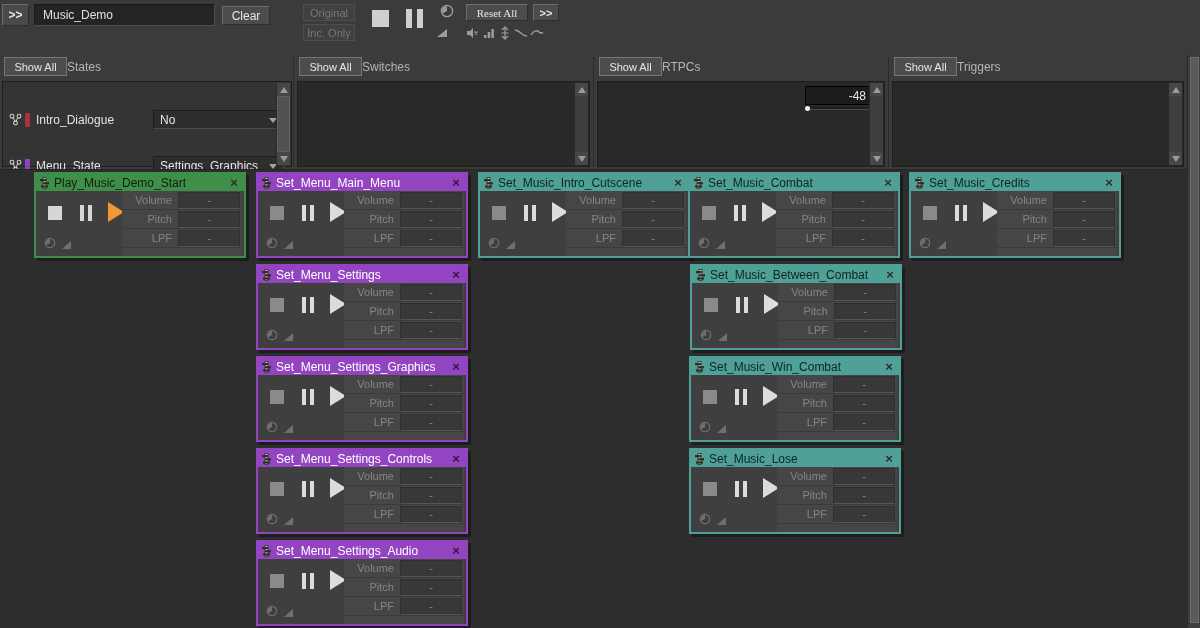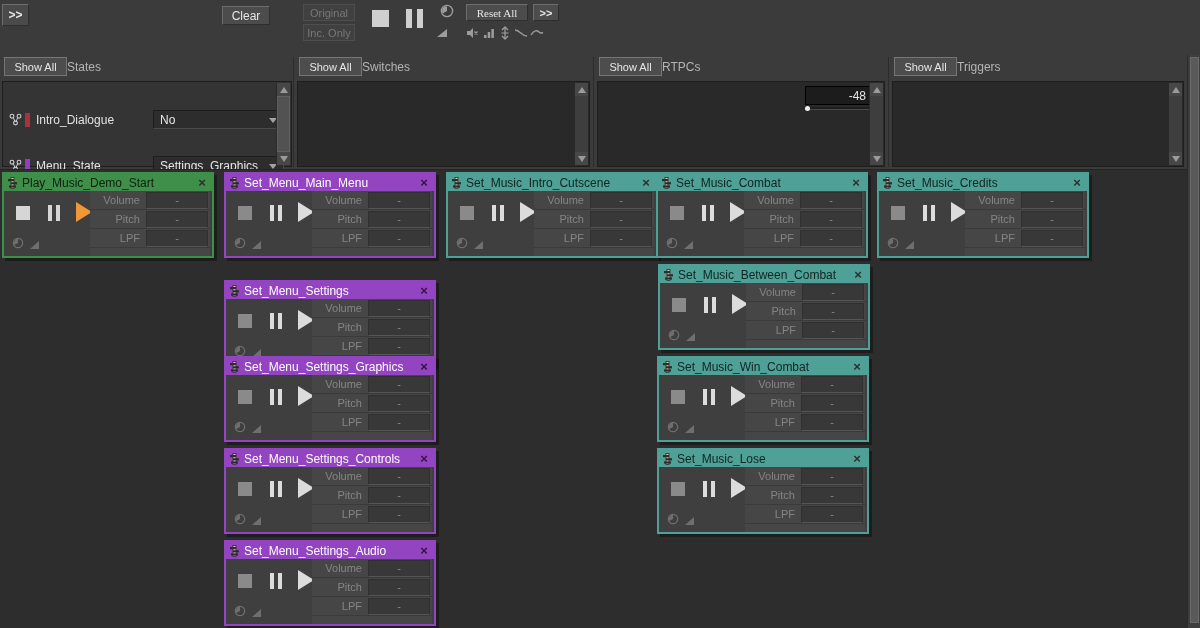--- a/index.html
+++ b/index.html
@@ -69,21 +69,21 @@
     border:1px solid #000; color:#e6e6e6; text-align:right; padding:2px 6px 12px 0; font-size:12px;
   }
   .rslider { position:absolute; left:207px; top:23px; width:68px; height:3px; background:#1f1f1f; border-bottom:1px solid #4a4a4a; }
   .rdot { position:absolute; left:0; top:-1px; width:5px; height:5px; background:#f0f0f0; border-radius:50%; }
   
   .canvas { position:absolute; left:0; top:170px; width:1187px; height:458px; background:#2d2d2d; }
   .win-scroll { position:absolute; right:0; top:55px; width:13px; height:573px; background:#3e3e3e; border-left:1px solid #2a2a2a; }
   .win-thumb { position:absolute; left:2px; top:2px; width:9px; height:566px; background:#5a5a5a; border:1px solid #6a6a6a; }
   .card {
     position:absolute; width:212px; height:86px; background:#3f3f3f;
-    border:2px solid; box-shadow:3px 3px 0 rgba(0,0,0,0.35);
+    border:2px solid; box-shadow:3px 3px 0 rgba(0,0,0,0.35);margin-left:32px;
   }
   .card-header { height:17px; display:flex; align-items:center; padding:0 3px; gap:4px; font-size:12px; }
   .card-title { flex:1; white-space:nowrap; overflow:hidden; }
   .card-close { width:14px; text-align:center; font-weight:bold; color:#2d2d2d; font-size:13px; line-height:13px; cursor:default; }
   .card-green  { border-color:#3f8f4a; } .card-green  .card-header { background:#3f8f4a; color:#0d1f10; }
   .card-purple { border-color:#9344c0; } .card-purple .card-header { background:#9344c0; color:#ffffff; }
   .card-purple .card-close { color:#32153f; }
   .card-teal   { border-color:#4fa198; } .card-teal   .card-header { background:#4fa198; color:#0e2421; }
   .card-body { position:relative; height:65px; }
   .cb-stop  { position:absolute; left:12px; top:15px; width:14px; height:14px; background:#8a8a8a; }
@@ -103,20 +103,21 @@
   
   .svgi { display:inline-block; line-height:0; }
   .divider-h { position:absolute; left:0; top:169px; width:1187px; height:1px; background:#242424; }
   .pdiv { position:absolute; top:57px; height:110px; width:1px; background:#2c2c2c; }
 </style>
 </head>
 <body>
 
 <div class="toolbar">
   <div class="btn tb-expand-left">&gt;&gt;</div>
+  <input class="tb-input" value="Music_Demo" style="">
   <div class="btn tb-clear">Clear</div>
   <div class="btn btn-dis tb-original">Original</div>
   <div class="btn btn-dis tb-inconly">Inc. Only</div>
   <div class="tb-stop"></div>
   <div class="tb-pause">
       <span></span>
       <span></span>
     </div>
   <span class="tb-icon svgi" style="left:440px; top:4px;">
     <svg width="14" height="14" viewBox="0 0 14 14">
@@ -501,21 +502,21 @@
         </div>
         <div class="prow">
           <span class="plabel">LPF</span>
           <span class="pbox">-</span>
         </div>
         <div class="prow" style="height:6px; border-bottom:none;"></div>
       </div>
     </div>
   </div>
 
-  <div class="card card-purple" style="left: 224px; top: 110px;">
+  <div class="card card-purple" style="left: 224px; top: 94px;">
     <div class="card-header">
       <span class="svgi">
         <svg width="11" height="12" viewBox="0 0 11 12">
             <rect x="4" y="0.5" width="3" height="11" fill="#ddd3a8" stroke="#2c2c2c" stroke-width="0.8"></rect>
             <rect x="1" y="2" width="6" height="2.2" fill="#2c2c2c"></rect>
             <rect x="4" y="5.2" width="6" height="2.2" fill="#2c2c2c"></rect>
             <rect x="2" y="8.4" width="7" height="2.2" fill="#2c2c2c"></rect>
           </svg>
       </span>
       <span class="card-title">Set_Menu_Settings</span>

